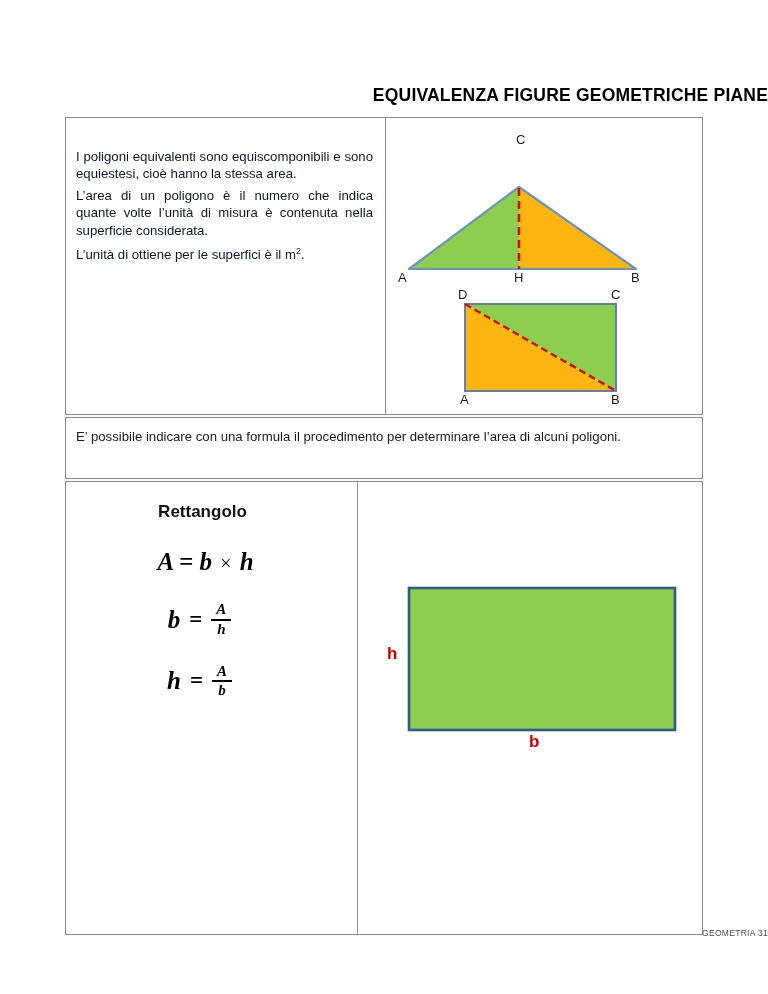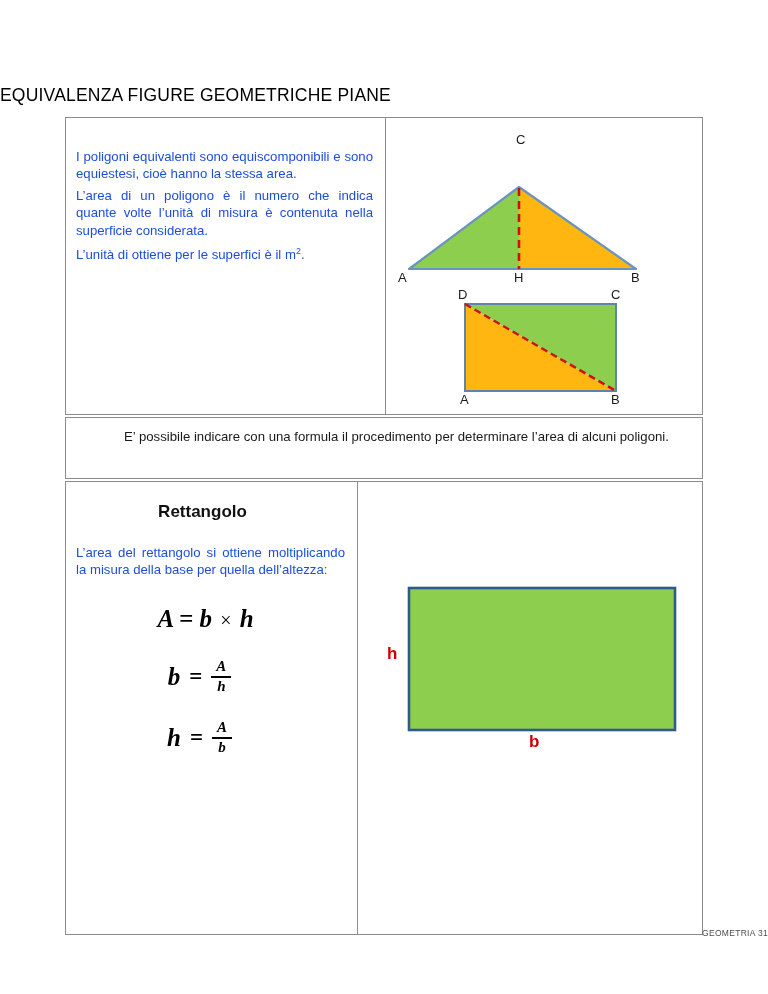--- a/index.html
+++ b/index.html
@@ -21,23 +21,23 @@
     inset: 0;
     background: #ffffff;
   }
 
   
   .doc-title {
     position: absolute;
     left: 0;
     right: 0;
     top: 85px;
-    text-align: left;
+    text-align: right;
     font-size: 17.5px;
-    font-weight: normal;
+    font-weight: bold;
     letter-spacing: 0.2px;
     color: #000000;
   }
 
   
   .table-wrap {
     position: absolute;
     left: 65px;
     top: 117px;
     width: 638px;
@@ -45,41 +45,41 @@
 
   .row {
     border: 1px solid #8c8c8c;
     display: flex;
     box-sizing: border-box;
     background: #ffffff;
   }
   .row + .row { margin-top: 2px; }
 
   .row-1 { height: 298px; }
-  .row-2 { height: 62px; padding-left: 48px; }
+  .row-2 { height: 62px; }
   .row-3 { height: 454px; }
 
   .cell {
     box-sizing: border-box;
     position: relative;
   }
   .cell-divider { border-left: 1px solid #8c8c8c; }
 
   .r1-left  { width: 319px; padding: 30px 12px 0 10px; }
   .r1-right { flex: 1; }
   .r2-full  { width: 100%; padding: 10px 12px 0 10px; }
   .r3-left  { width: 291px; padding: 20px 12px 0 10px; }
   .r3-right { flex: 1; }
 
   
   .para {
     font-size: 13.2px;
     line-height: 17.4px;
     text-align: justify;
-    color: #1d4ed8;
+    color: #0f172a;
     margin: 0;
   }
   .para + .para { margin-top: 4px; }
 
   .sup { font-size: 9px; vertical-align: super; }
 
   .band-text {
     font-size: 13.2px;
     line-height: 18px;
     text-align: justify;
@@ -233,21 +233,20 @@
     <div class="row row-2">
       <div class="cell r2-full">
         <p class="band-text">E’ possibile indicare con una formula il procedimento per determinare l’area di alcuni poligoni.</p>
       </div>
     </div>
 
     <div class="row row-3">
 
       <div class="cell r3-left">
         <h2 class="section-heading">Rettangolo</h2>
-        <p class="para">L’area del rettangolo si ottiene moltiplicando la misura della base per quella dell’altezza:</p>
 
         <div class="formula-main">
           <span>A</span>
           <span>=</span>
           <span>b</span>
           <span class="op-times">×</span>
           <span>h</span>
         </div>
 
 

